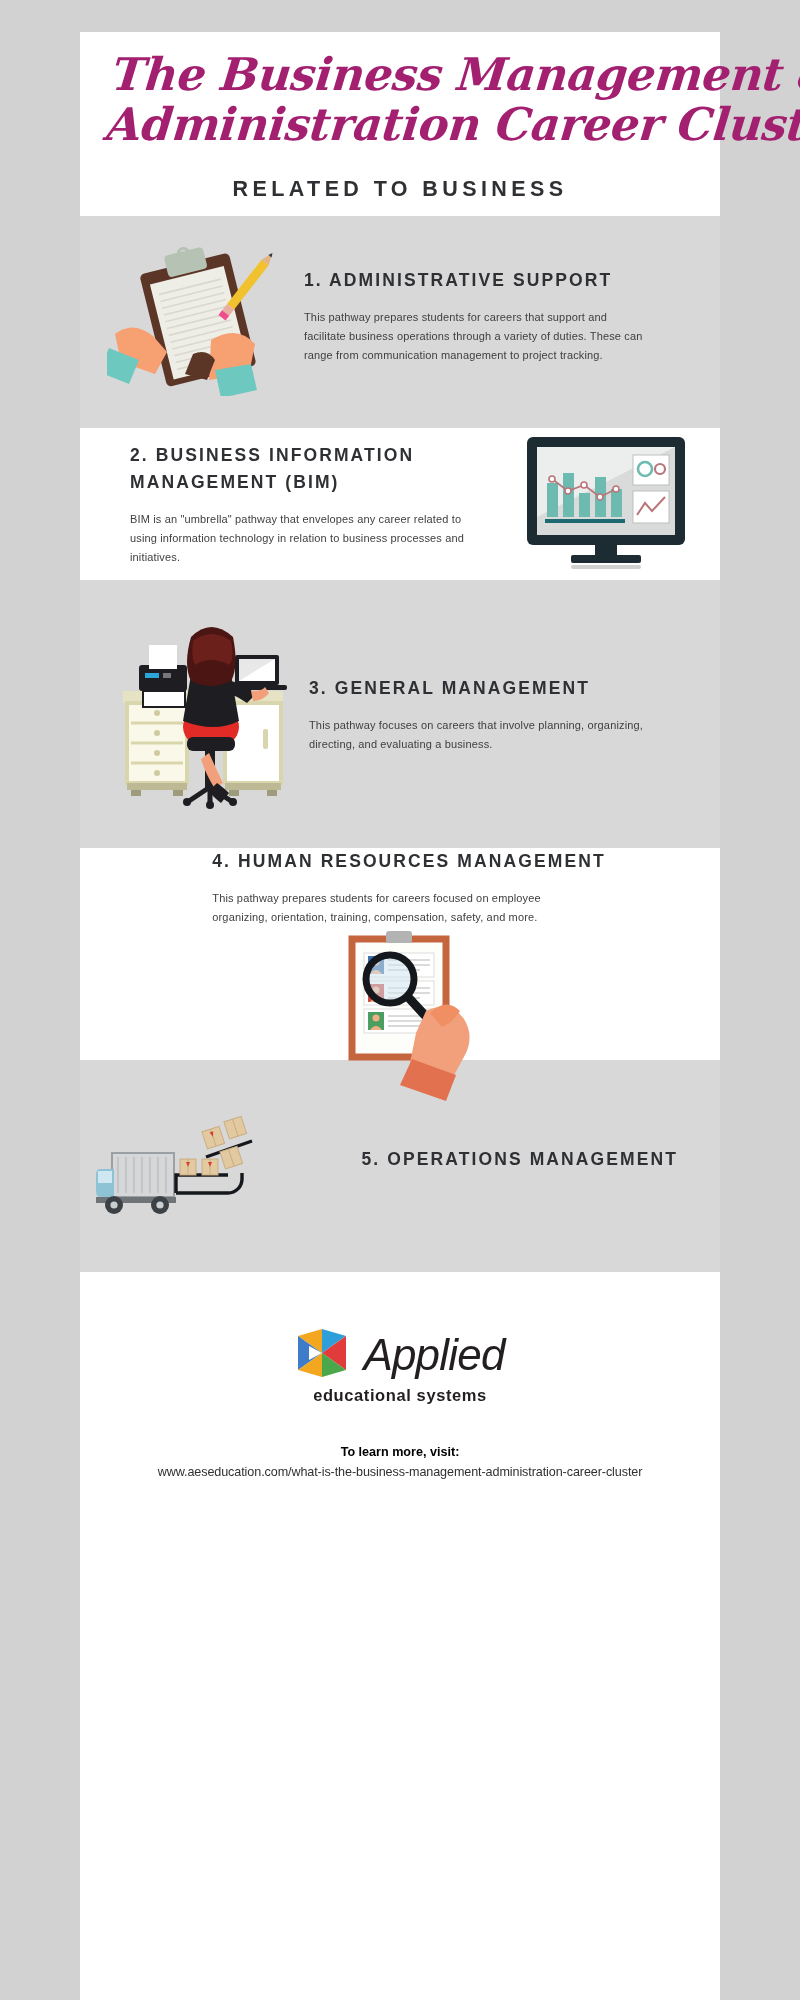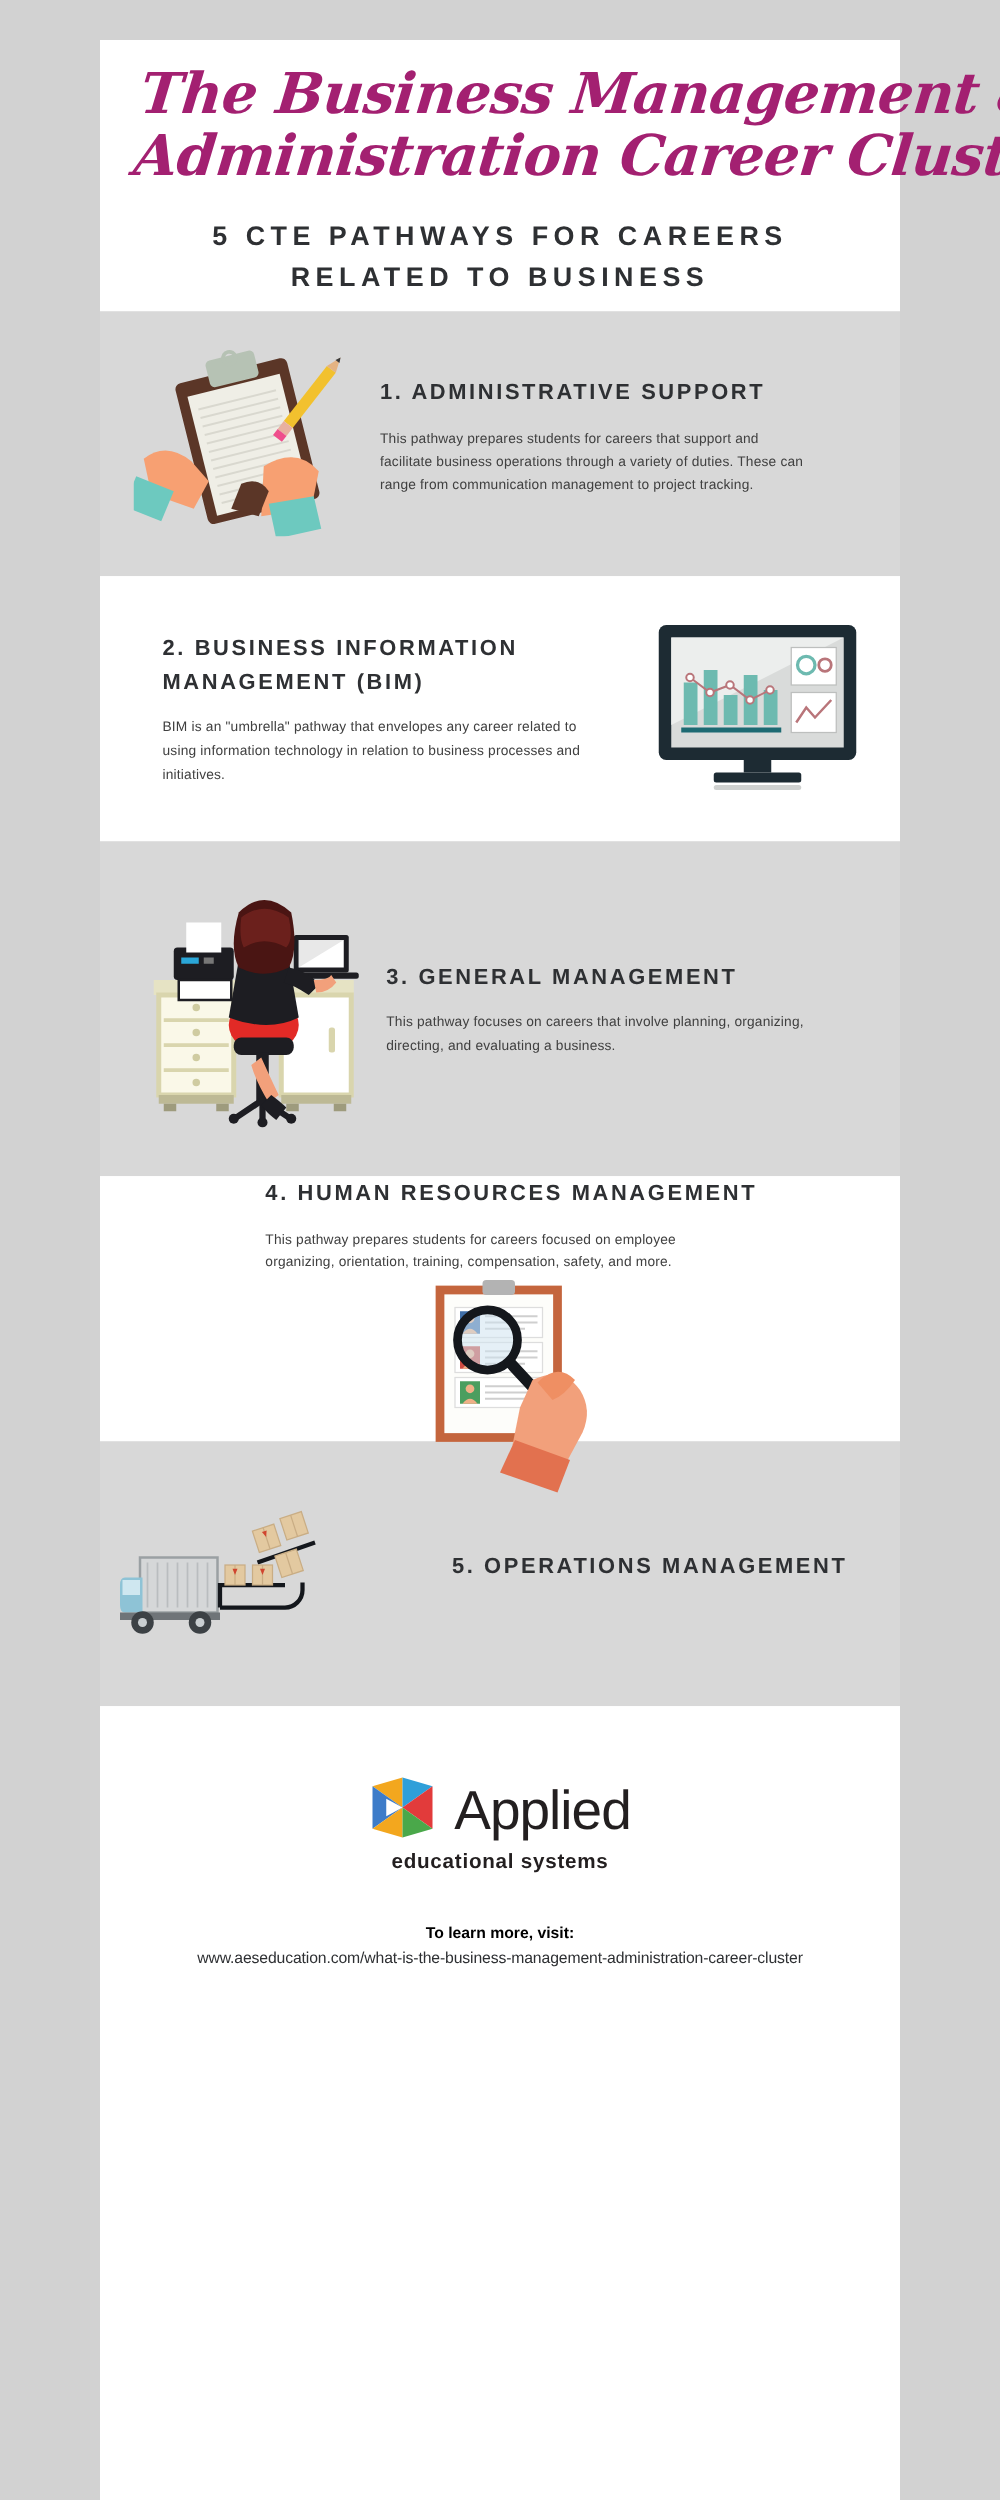--- a/index.html
+++ b/index.html
@@ -66,40 +66,40 @@
     font-weight:normal;
     letter-spacing:0.15px;
     max-width:345px;
   }
 
   
   #sec1 { height:212px; padding:0 42px 12px 22px; }
   #sec1 .sec-art { width:190px; }
   #sec1 .sec-text { padding-left:12px; }
 
-  #sec2 { height:212px; padding:0 22px 0 50px; }
+  #sec2 { height:152px; padding:0 22px 0 50px; }
   #sec2 .sec-art { width:185px; order:2; }
   #sec2 .sec-text { order:1; padding-right:10px; }
   #sec2 h2.sec-head { max-width:330px; }
 
   #sec3 { height:268px; padding:0 42px 0 30px; }
   #sec3 .sec-art { width:185px; }
   #sec3 .sec-text { padding-left:14px; }
 
   #sec4 { height:212px; padding:0 22px 0 50px;flex-direction:column; }
   #sec4 .sec-art { width:180px; order:2; }
   #sec4 .sec-text { order:1; padding-right:10px; }
 
   #sec5 { height:212px; padding:0 42px 0 14px; }
   #sec5 .sec-art { width:200px; }
   #sec5 .sec-text { padding-left:14px;text-align:right; }
 
   
   .footer { background:#ffffff; padding:54px 30px 26px; text-align:center; }
-  .logo-row { display:flex; align-items:center; justify-content:center; gap:14px; }
+  .logo-row { display:flex; align-items:center; justify-content:center; gap:14px;font-style:italic; }
   .logo-word {
     font-size:44px; color:#231f20; letter-spacing:-0.8px;
     font-family:"Liberation Sans", sans-serif; font-weight:normal;
   }
   .logo-sub {
     margin-top:2px; font-size:16.5px; color:#231f20;
     letter-spacing:0.6px;
     font-weight:bold;
   }
   .learn {
@@ -114,21 +114,20 @@
 <div class="page">
 
   <div class="top-strip"></div>
 
   <div class="header">
     <div class="title-script">
       <span class="title-line l1">The Business Management &amp;</span>
       <span class="title-line l2">Administration Career Cluster</span>
     </div>
     <div class="subtitle">
-      <span class="sl">5 CTE PATHWAYS FOR CAREERS</span>
       <span class="sl">RELATED TO BUSINESS</span>
     </div>
   </div>
 
   <div class="section grey" id="sec1">
     <div class="sec-art">
       <svg width="180" height="160" viewBox="0 0 180 160">
         <g transform="rotate(-14 90 80)">
           <rect x="44" y="26" width="92" height="116" rx="5" fill="#5b3627"></rect>
           <rect x="52" y="38" width="76" height="98" fill="#efeee6"></rect>

